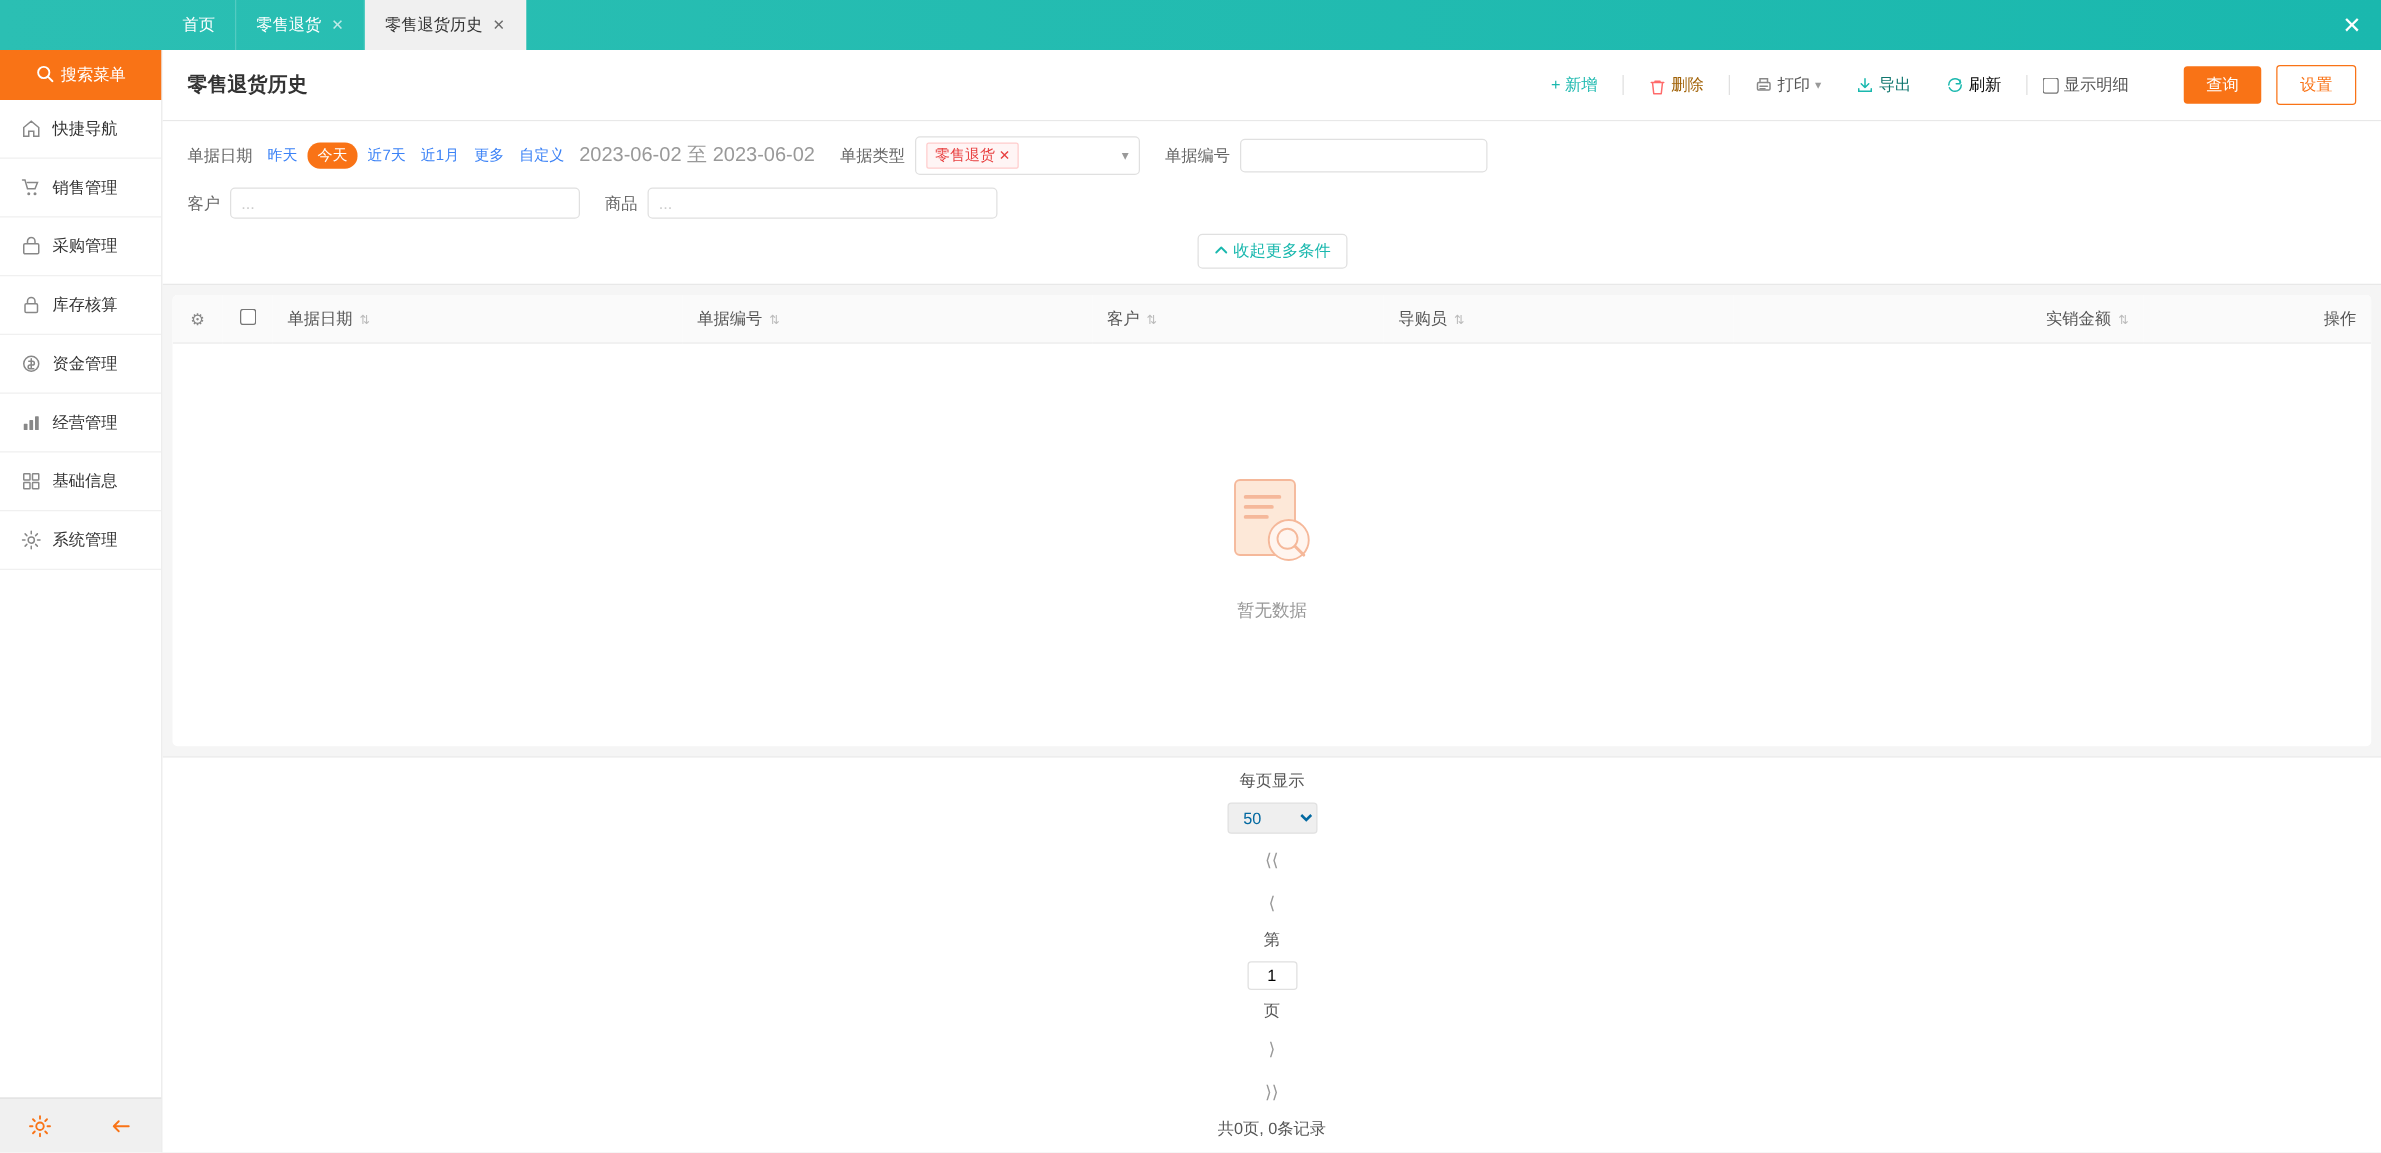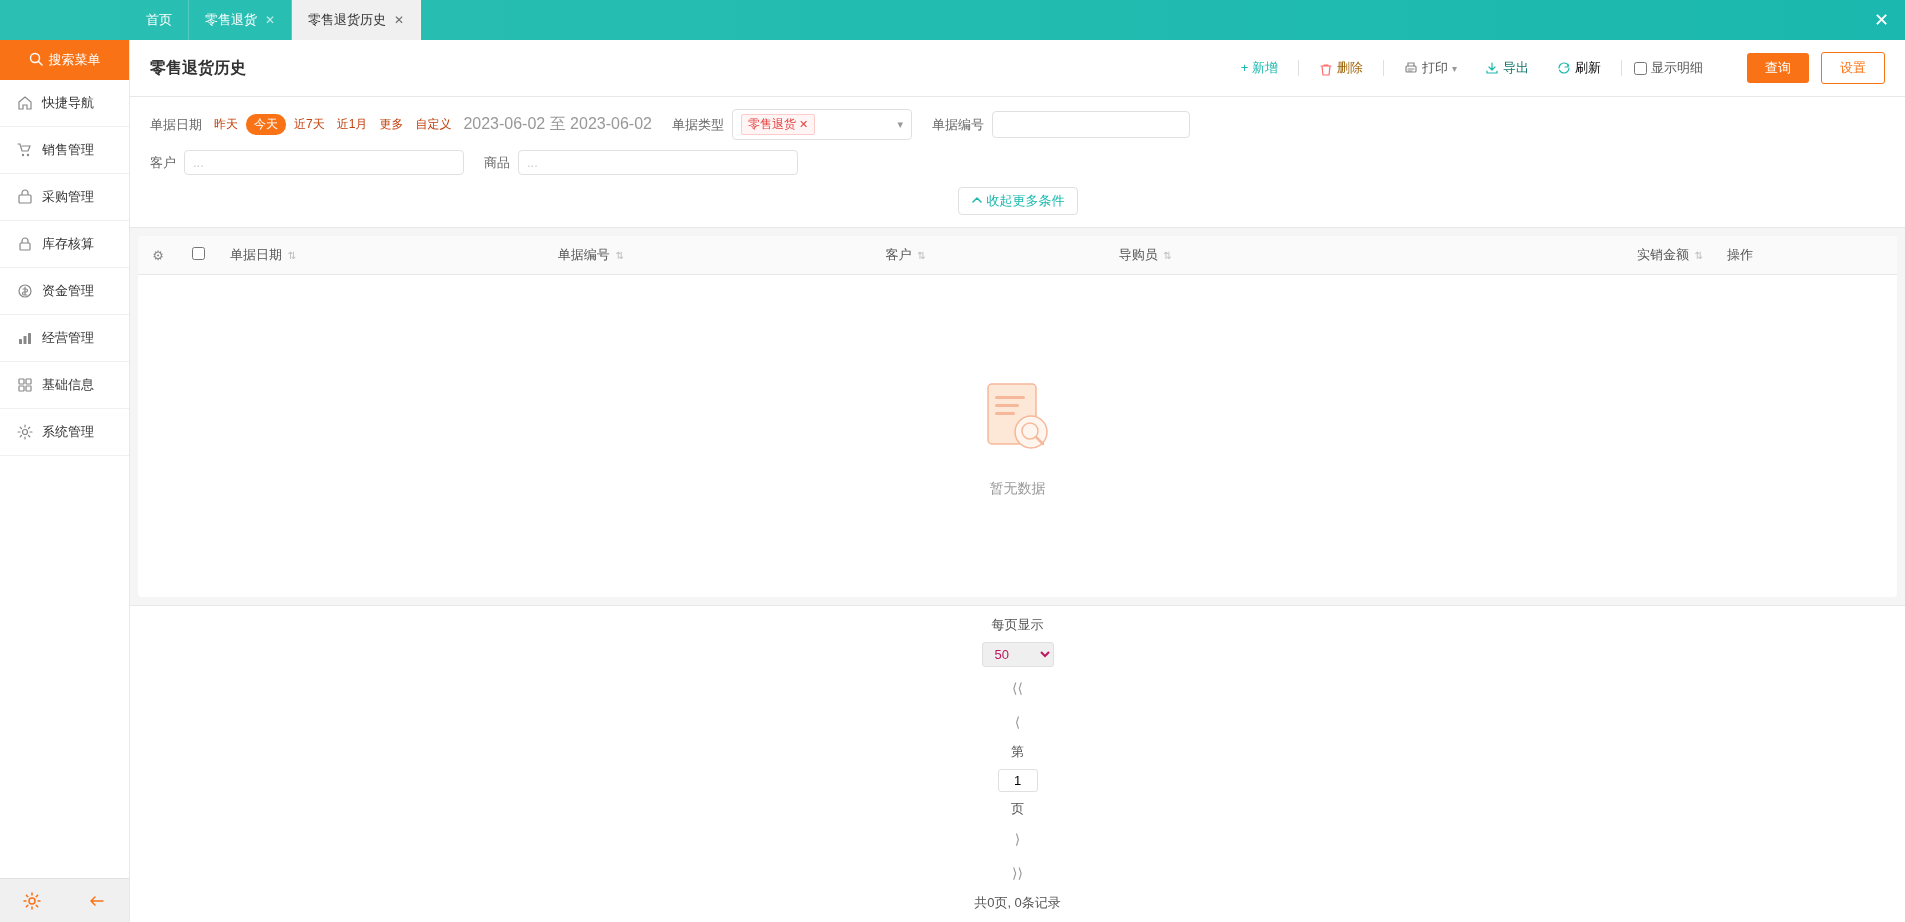--- a/index.html
+++ b/index.html
@@ -209,21 +209,21 @@
       font-size: 13px;
       color: #666;
       white-space: nowrap;
     }
     .filter-date-btns {
       display: flex;
       gap: 4px;
     }
     .date-btn {
       font-size: 12px;
-      color: #c2410c;
+      color: #3b82f6;
       cursor: pointer;
       padding: 2px 4px;
       border-radius: 2px;
     }
     .date-btn.active {
       background: #f97316;
       color: #fff;
       border-radius: 10px;
       padding: 2px 8px;
     }
@@ -344,21 +344,21 @@
       font-size: 13px;
       color: #555;
       flex-shrink: 0;
       flex-direction: column;
     }
     .pagination-select {
       border: 1px solid #e0e0e0;
       border-radius: 3px;
       padding: 3px 20px 3px 8px;
       font-size: 13px;
-      color: #be185d;
+      color: #0369a1;
       outline: none;
       cursor: pointer;
     }
     .page-btn {
       width: 26px;
       height: 26px;
       display: flex;
       align-items: center;
       justify-content: center;
       cursor: pointer;
@@ -632,21 +632,21 @@
                 <span class="sort-arrows">⇅</span>
               </th>
               <th>
                 <span>导购员</span>
                 <span class="sort-arrows">⇅</span>
               </th>
               <th style="text-align:right">
                 <span>实销金额</span>
                 <span class="sort-arrows">⇅</span>
               </th>
-              <th style="text-align:left">
+              <th style="text-align:right">
                 <span>操作</span>
               </th>
             </tr>
           </thead>
         </table>
       </div>
 
       <div class="empty-state">
         <svg class="empty-icon" viewBox="0 0 90 90" fill="none">
 

